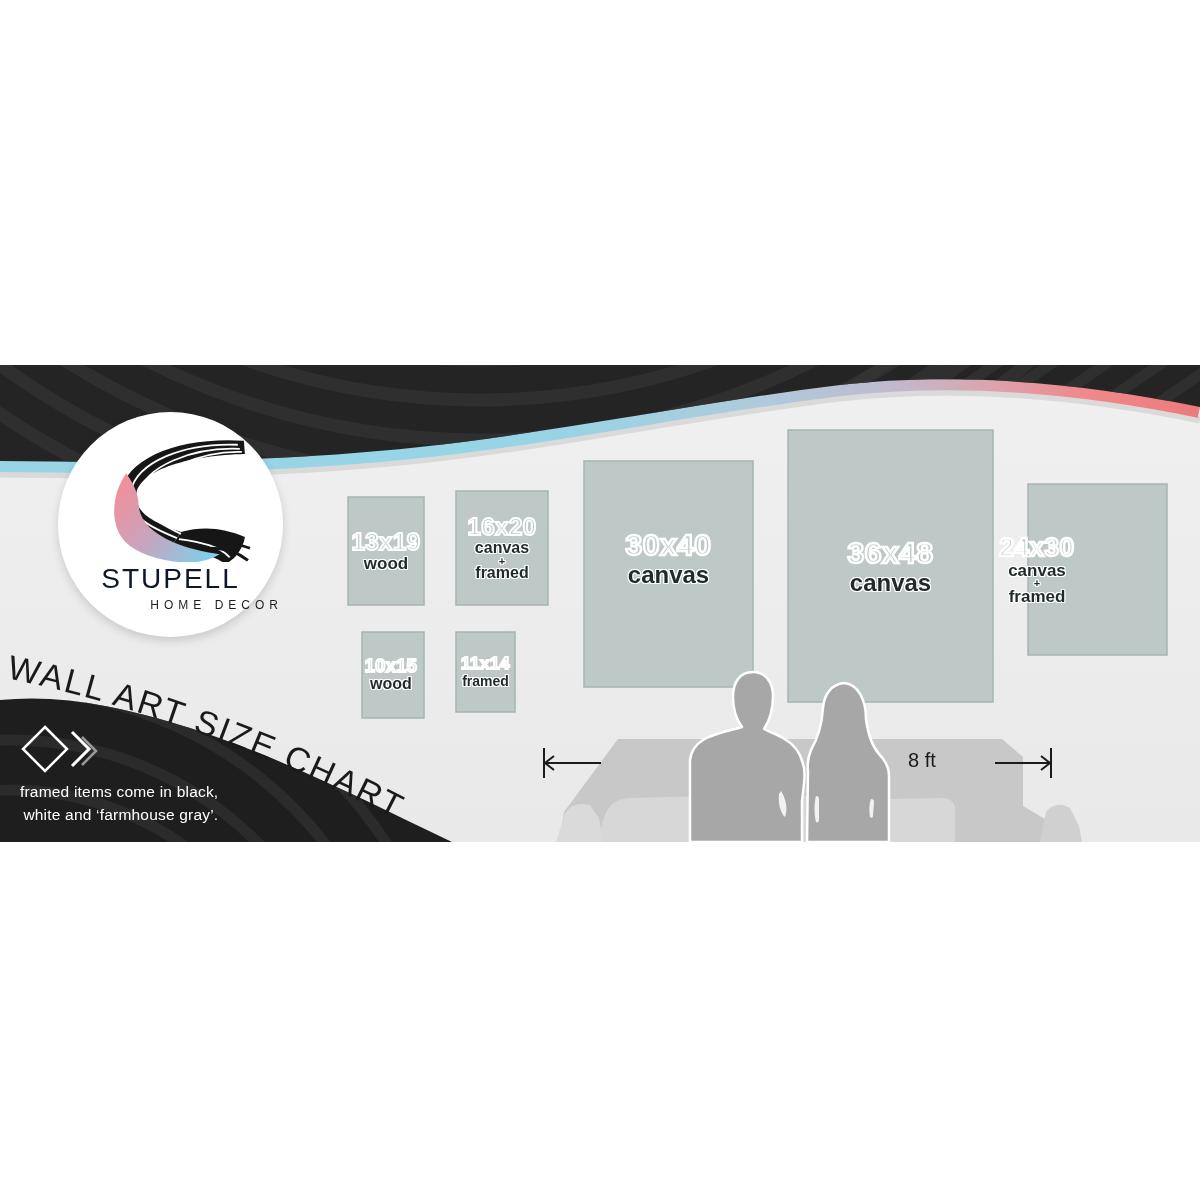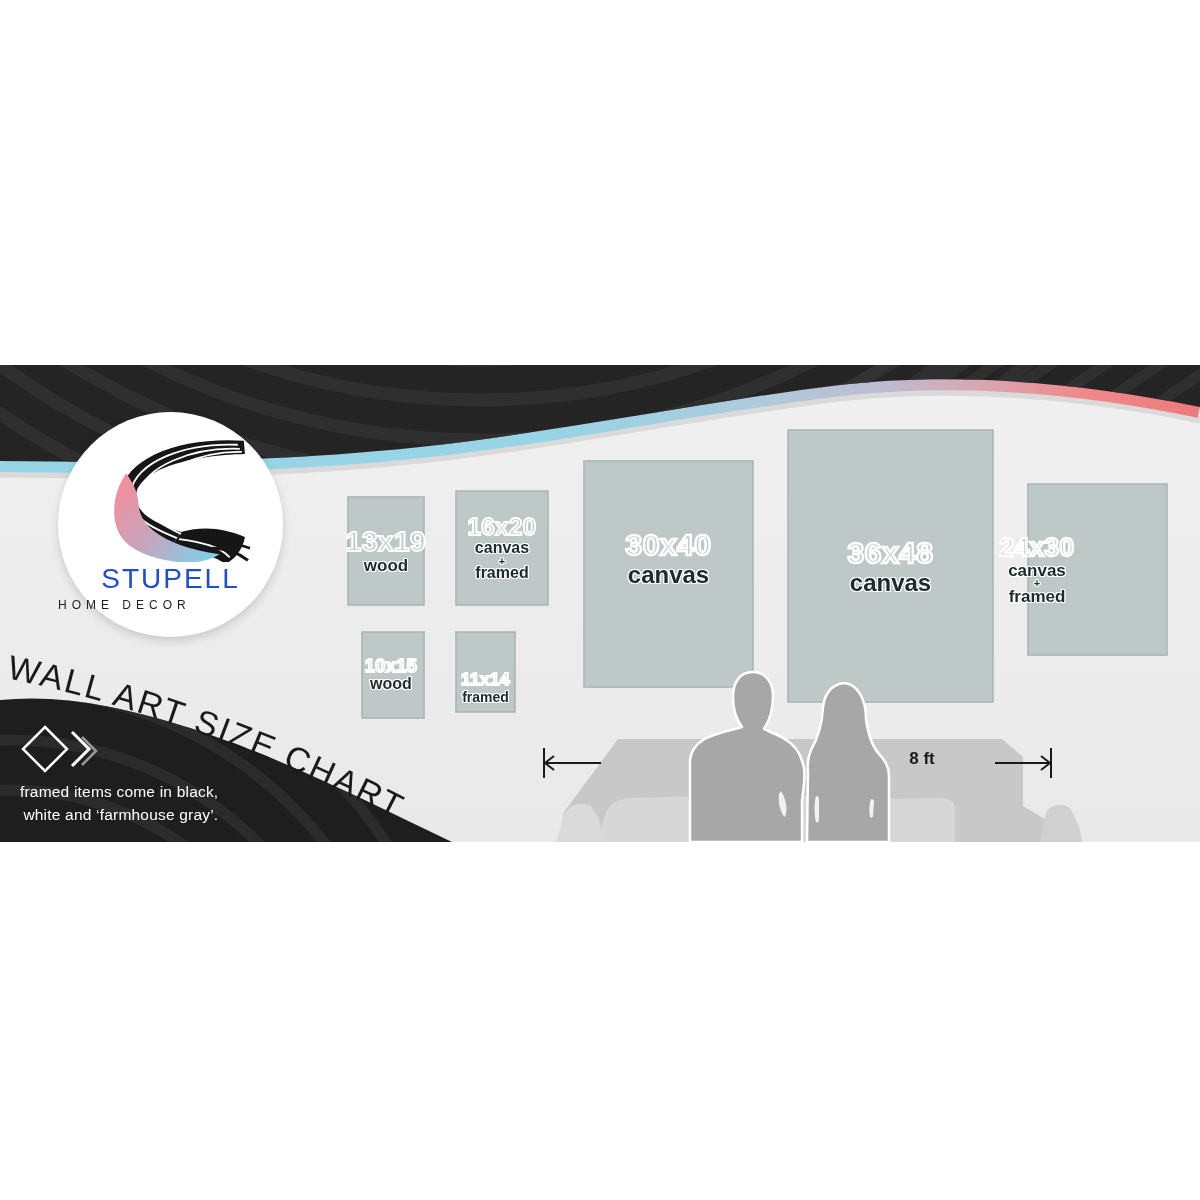--- a/index.html
+++ b/index.html
@@ -7,42 +7,42 @@
           font-family:"Liberation Sans",sans-serif;}
   svg{display:block;}
   .scene{position:absolute;left:0;top:0;}
   .title-svg{position:absolute;left:0;top:0;pointer-events:none;}
 
   
   .logo-circle{position:absolute;left:58px;top:412px;width:225px;height:225px;border-radius:50%;
                background:#ffffff;box-shadow:0 4px 10px rgba(0,0,0,0.15);}
   .logo-mark{position:absolute;left:52px;top:22px;width:142px;height:128px;}
   .brand{position:absolute;left:0;right:0;top:151px;text-align:center;font-size:28px;
-         letter-spacing:2px;color:#1d4ed8;font-weight:400;}
-  .tagline{position:absolute;left:0;right:0;top:186px;text-align:left;font-size:12px;
+         letter-spacing:2px;color:#0f172a;font-weight:400;}
+  .tagline{position:absolute;left:0;right:0;top:186px;text-align:right;font-size:12px;
            letter-spacing:5px;color:#1e1e1e;font-weight:400;}
 
   
   .note{position:absolute;left:20px;top:780px;color:#ffffff;font-size:15.5px;line-height:23px;
         letter-spacing:0.2px;text-align:right;}
 
   
-  .eightft{position:absolute;left:887px;top:749px;width:70px;text-align:center;font-size:17px;
-           color:#1a1a1a;font-weight:700;}
+  .eightft{position:absolute;left:887px;top:749px;width:70px;text-align:center;font-size:20px;
+           color:#1a1a1a;font-weight:400;}
 
   
   .lbl{position:absolute;display:flex;flex-direction:column;align-items:center;justify-content:center;
        text-align:center;font-weight:bold;pointer-events:none;}
   .sz{color:#bdc8c7;-webkit-text-stroke:2px #ffffff;line-height:1.08;letter-spacing:0.5px;}
   .sz-lg{-webkit-text-stroke:2.5px #ffffff;}
   .mat{color:#1f2a2a;line-height:1.05;
        text-shadow:-1px -1px 0 #fff,1px -1px 0 #fff,-1px 1px 0 #fff,1px 1px 0 #fff,
                    0 -1px 0 #fff,0 1px 0 #fff,-1px 0 0 #fff,1px 0 0 #fff;}
   .plus{font-size:11px;line-height:0.75;}
-  .f20{font-size:28px}.f21{font-size:24px}.f18{font-size:18px}.f17{font-size:17px}
+  .f20{font-size:24px}.f21{font-size:24px}.f18{font-size:18px}.f17{font-size:17px}
   .f16{font-size:16px}.f14{font-size:14px}.f30{font-size:30px}.f26{font-size:26px}
 </style>
 </head>
 <body>
 
 <div class="canvas">
 
   <svg class="scene" width="1200" height="1200" viewBox="0 0 1200 1200">
     <defs>
       <linearGradient id="wallGrad" x1="0" y1="365" x2="0" y2="842" gradientUnits="userSpaceOnUse">
@@ -213,21 +213,21 @@
     <span class="mat f16">canvas</span>
     <span class="mat plus">+</span>
     <span class="mat f16">framed</span>
   </div>
 
   <div class="lbl" style="left:354px;top:632px;width:74px;height:86px">
     <span class="sz f18">10x15</span>
     <span class="mat f16">wood</span>
   </div>
 
-  <div class="lbl" style="left:456px;top:636px;width:59px;height:104px">
+  <div class="lbl" style="left:456px;top:620px;width:59px;height:104px">
     <span class="sz f17">11x14</span>
     <span class="mat f14">framed</span>
   </div>
 
   <div class="lbl" style="left:584px;top:461px;width:169px;height:194px">
     <span class="sz sz-lg f30">30x40</span>
     <span class="mat f21">canvas</span>
   </div>
 
   <div class="lbl" style="left:788px;top:430px;width:205px;height:272px">

